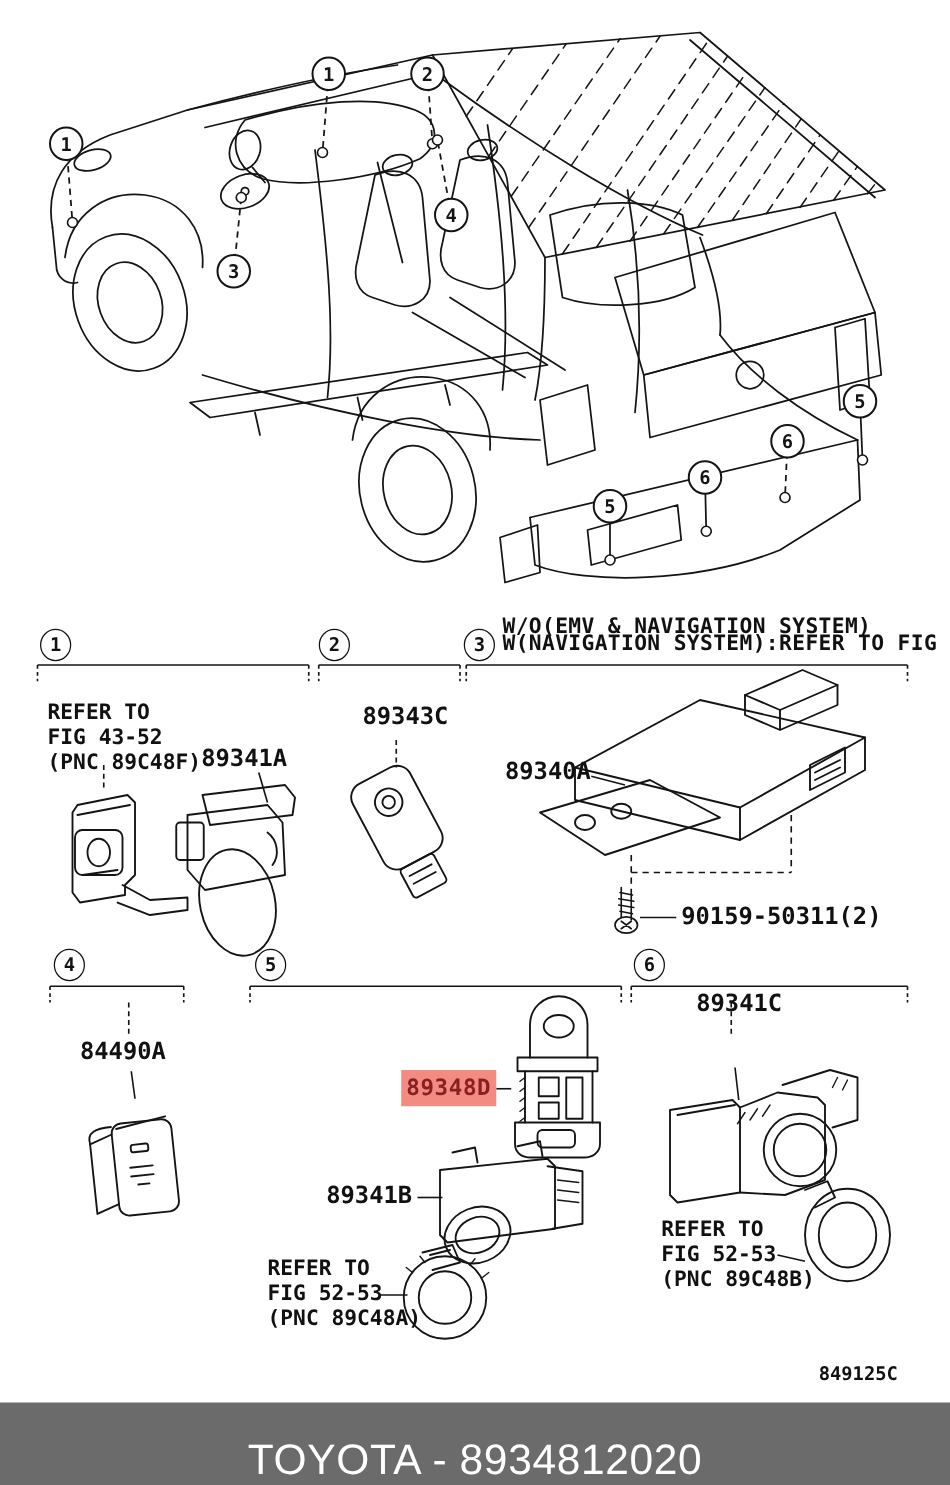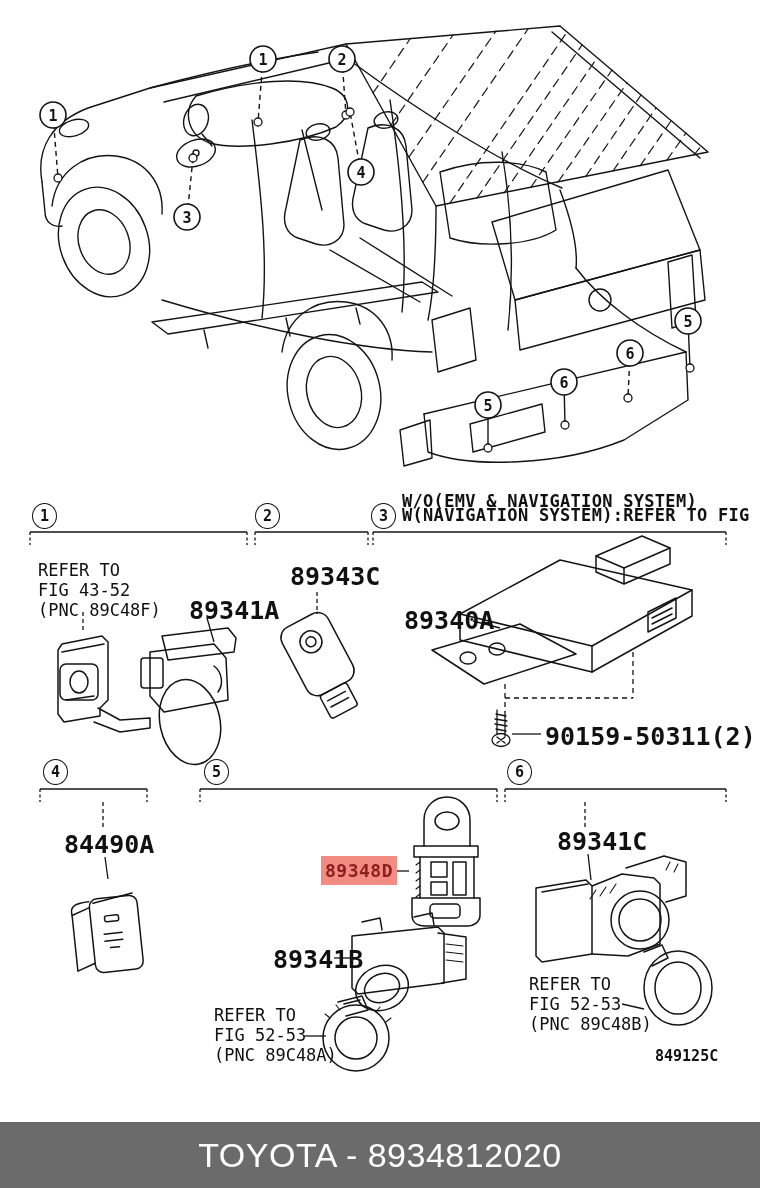--- a/index.html
+++ b/index.html
@@ -1,27 +1,27 @@
 <!DOCTYPE html>
 <html><head>
 <meta charset="utf-8">
 <style>
   html,body{margin:0;padding:0;background:#ffffff;}
   #canvas{position:relative;width:760px;height:1188px;background:#ffffff;overflow:hidden;
           font-family:"DejaVu Sans Mono", monospace;}
   svg{position:absolute;left:0;top:0;}
-  .lbl{position:absolute;font-weight:bold;font-size:25px;color:#111;white-space:pre;letter-spacing:0px;}
-  .lbl-sm{position:absolute;font-weight:normal;font-size:17px;line-height:20px;color:#111;white-space:pre;}
+  .lbl{position:absolute;font-weight:bold;font-size:19px;color:#111;white-space:pre;letter-spacing:0px;}
+  .lbl-sm{position:absolute;font-weight:bold;font-size:17px;line-height:20px;color:#111;white-space:pre;}
   .note{position:absolute;font-weight:bold;font-size:17px;line-height:13.5px;color:#111;white-space:pre;letter-spacing:0.3px;}
   .circ{position:absolute;width:25px;height:26px;border:1.6px solid #111;border-radius:50%;
         text-align:center;line-height:25px;font-size:15px;font-weight:bold;color:#111;background:#fff;box-sizing:border-box;}
-  .code{position:absolute;font-weight:bold;font-size:15px;color:#111;}
+  .code{position:absolute;font-weight:bold;font-size:15px;color:#111;margin-top:43px;}
   #highlight{position:absolute;left:321px;top:856px;width:76px;height:29px;display:flex;
              align-items:center;justify-content:center;font-size:18px;font-weight:bold;letter-spacing:0.5px;}
-  #footer{position:absolute;left:0;top:1122px;width:760px;height:66px;display:flex;align-items:center;
+  #footer{position:absolute;left:0;top:1122px;width:760px;height:66px;display:flex;align-items:flex-end;
           justify-content:center;gap:58px;font-family:"Liberation Sans", sans-serif;font-size:34px;
           letter-spacing:0.5px;}
 </style>
 </head>
 <body>
 
 <div id="canvas">
 
   <svg id="art" width="760" height="1122" viewBox="0 0 760 1122">
 
@@ -283,27 +283,27 @@
   <div class="circ" style="left:371px;top:503px">3</div>
   <div class="circ" style="left:43px;top:759px">4</div>
   <div class="circ" style="left:204px;top:759px">5</div>
   <div class="circ" style="left:507px;top:759px">6</div>
 
   <div class="note" style="left:402px;top:495px">W/O(EMV &amp; NAVIGATION SYSTEM)</div>
   <div class="note" style="left:402px;top:509px">W(NAVIGATION SYSTEM):REFER TO FIG 86-06 PNC 86792C</div>
 
   <div class="lbl-sm" style="left:38px;top:560px"><span>REFER TO</span><br><span>FIG 43-52</span><br><span>(PNC 89C48F)</span></div>
 
-  <div class="lbl" style="left:189px;top:596px">89341A</div>
+  <div class="lbl" style="left:161px;top:596px">89341A</div>
   <div class="lbl" style="left:290px;top:562px">89343C</div>
   <div class="lbl" style="left:404px;top:606px">89340A</div>
   <div class="lbl" style="left:545px;top:722px">90159-50311(2)</div>
   <div class="lbl" style="left:64px;top:830px">84490A</div>
-  <div class="lbl" style="left:273px;top:945px">89341B</div>
-  <div class="lbl" style="left:557px;top:827px">89341C</div>
+  <div class="lbl" style="left:261px;top:945px">89341B</div>
+  <div class="lbl" style="left:557px;top:792px">89341C</div>
 
   <div id="highlight" style="background: rgb(242, 139, 130); color: rgb(139, 31, 31); text-align: right;">89348D</div>
 
   <div class="lbl-sm" style="left:214px;top:1005px"><span>REFER TO</span><br><span>FIG 52-53</span><br><span>(PNC 89C48A)</span></div>
 
   <div class="lbl-sm" style="left:529px;top:974px"><span>REFER TO</span><br><span>FIG 52-53</span><br><span>(PNC 89C48B)</span></div>
 
   <div class="code" style="left:655px;top:1047px">849125C</div>
 
   <div id="footer" style="background: rgb(107, 107, 107); color: rgb(255, 255, 255);">

